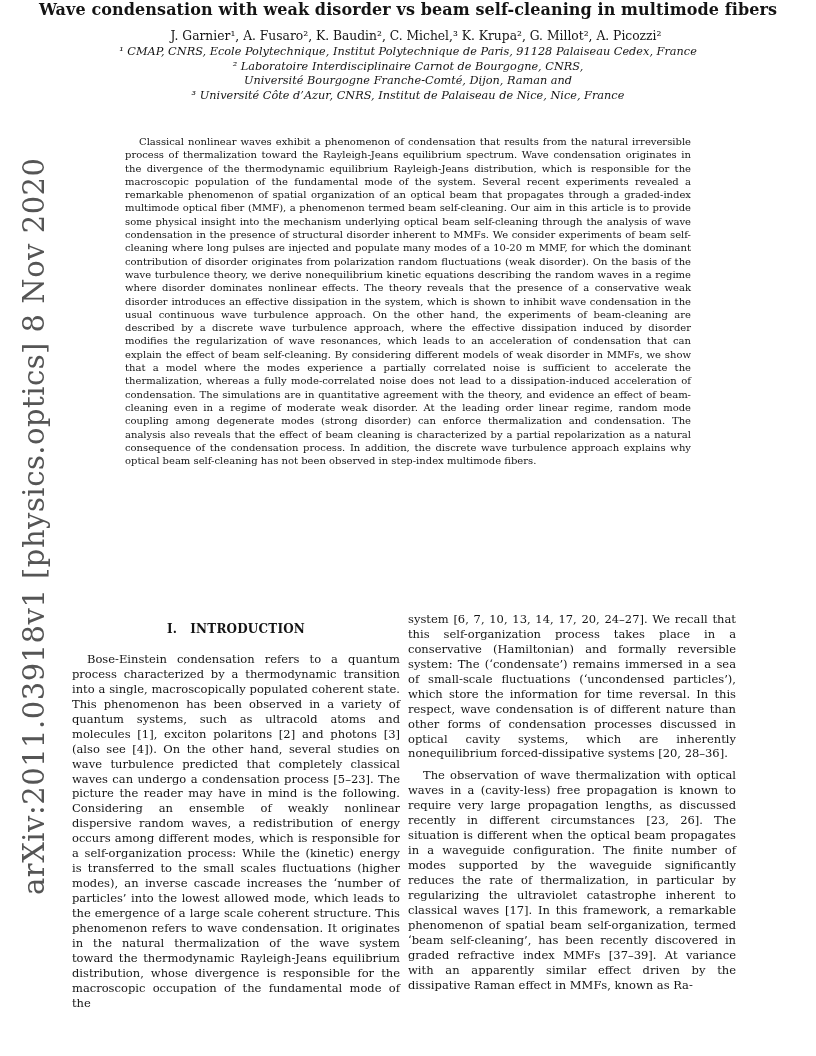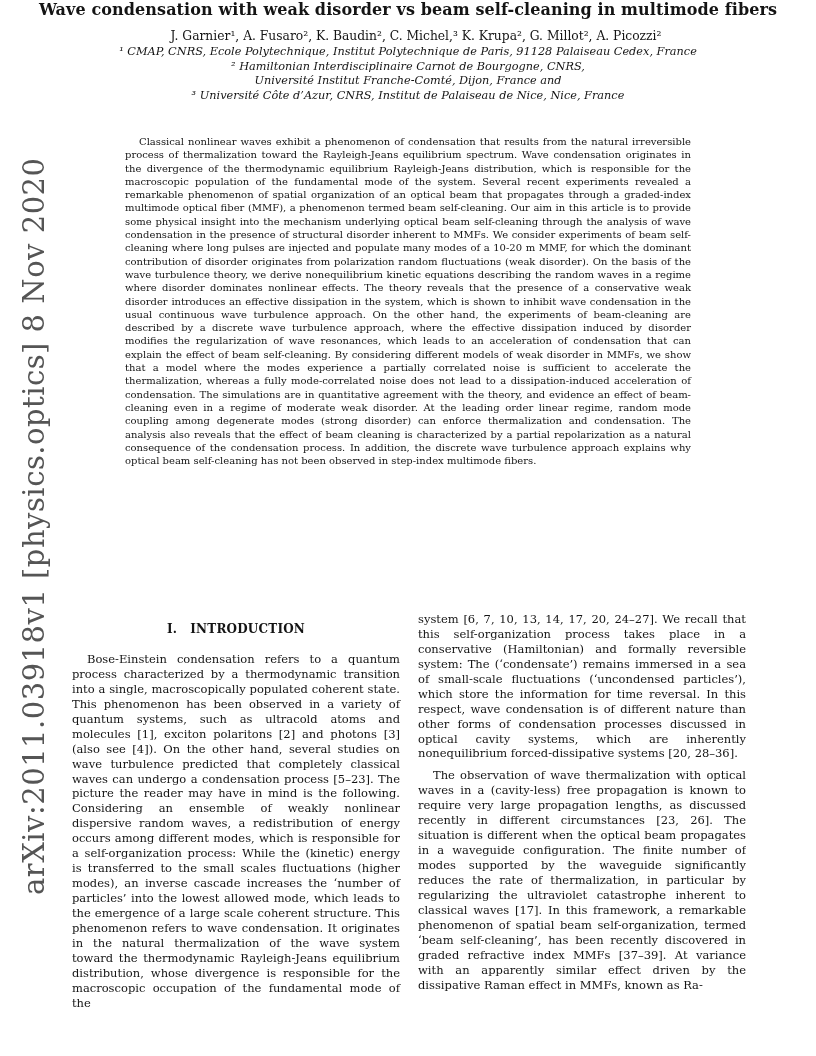--- a/index.html
+++ b/index.html
@@ -58,21 +58,21 @@
     text-align: justify;
     text-indent: 14px;
   }
   .columns {
     position: absolute;
     left: 72px;
     top: 612px;
     width: 674px;
     height: 404px;
     display: flex;
-    gap: 18px;
+    gap: 8px;
     overflow: hidden;
   }
   .col { width: 328px; }
   .section-heading {
     text-align: center;
     font-weight: bold;
     font-size: 12px;
     margin: 10px 0 16px 0;
     white-space: pre-wrap;
     letter-spacing: 0.2px;
@@ -94,22 +94,22 @@
   <div class="arxiv-stamp">arXiv:2011.03918v1  [physics.optics]  8 Nov 2020</div>
 
   <div class="content">
 
     <h1 class="title">Wave condensation with weak disorder vs beam self-cleaning in multimode fibers</h1>
 
     <div class="authors">J. Garnier¹, A. Fusaro², K. Baudin², C. Michel,³ K. Krupa², G. Millot², A. Picozzi²</div>
 
     <div class="affiliations">
       <div class="affil">¹ CMAP, CNRS, Ecole Polytechnique, Institut Polytechnique de Paris, 91128 Palaiseau Cedex, France</div>
-      <div class="affil">² Hamiltonian Interdisciplinaire Carnot de Bourgogne, CNRS,</div>
-      <div class="affil">Université Institut Franche-Comté, Dijon, France and</div>
+      <div class="affil">² Laboratoire Interdisciplinaire Carnot de Bourgogne, CNRS,</div>
+      <div class="affil">Université Bourgogne Franche-Comté, Dijon, Raman and</div>
       <div class="affil">³ Université Côte d’Azur, CNRS, Institut de Palaiseau de Nice, Nice, France</div>
     </div>
 
     <div class="abstract">Classical nonlinear waves exhibit a phenomenon of condensation that results from the natural irreversible process of thermalization toward the Rayleigh-Jeans equilibrium spectrum. Wave condensation originates in the divergence of the thermodynamic equilibrium Rayleigh-Jeans distribution, which is responsible for the macroscopic population of the fundamental mode of the system. Several recent experiments revealed a remarkable phenomenon of spatial organization of an optical beam that propagates through a graded-index multimode optical fiber (MMF), a phenomenon termed beam self-cleaning. Our aim in this article is to provide some physical insight into the mechanism underlying optical beam self-cleaning through the analysis of wave condensation in the presence of structural disorder inherent to MMFs. We consider experiments of beam self-cleaning where long pulses are injected and populate many modes of a 10-20 m MMF, for which the dominant contribution of disorder originates from polarization random fluctuations (weak disorder). On the basis of the wave turbulence theory, we derive nonequilibrium kinetic equations describing the random waves in a regime where disorder dominates nonlinear effects. The theory reveals that the presence of a conservative weak disorder introduces an effective dissipation in the system, which is shown to inhibit wave condensation in the usual continuous wave turbulence approach. On the other hand, the experiments of beam-cleaning are described by a discrete wave turbulence approach, where the effective dissipation induced by disorder modifies the regularization of wave resonances, which leads to an acceleration of condensation that can explain the effect of beam self-cleaning. By considering different models of weak disorder in MMFs, we show that a model where the modes experience a partially correlated noise is sufficient to accelerate the thermalization, whereas a fully mode-correlated noise does not lead to a dissipation-induced acceleration of condensation. The simulations are in quantitative agreement with the theory, and evidence an effect of beam-cleaning even in a regime of moderate weak disorder. At the leading order linear regime, random mode coupling among degenerate modes (strong disorder) can enforce thermalization and condensation. The analysis also reveals that the effect of beam cleaning is characterized by a partial repolarization as a natural consequence of the condensation process. In addition, the discrete wave turbulence approach explains why optical beam self-cleaning has not been observed in step-index multimode fibers.</div>
 
     <div class="columns">
 
       <div class="col col-left">
         <div class="section-heading">I.   INTRODUCTION</div>
         <p class="para indent">Bose-Einstein condensation refers to a quantum process characterized by a thermodynamic transition into a single, macroscopically populated coherent state. This phenomenon has been observed in a variety of quantum systems, such as ultracold atoms and molecules [1], exciton polaritons [2] and photons [3] (also see [4]). On the other hand, several studies on wave turbulence predicted that completely classical waves can undergo a condensation process [5–23]. The picture the reader may have in mind is the following. Considering an ensemble of weakly nonlinear dispersive random waves, a redistribution of energy occurs among different modes, which is responsible for a self-organization process: While the (kinetic) energy is transferred to the small scales fluctuations (higher modes), an inverse cascade increases the ‘number of particles’ into the lowest allowed mode, which leads to the emergence of a large scale coherent structure. This phenomenon refers to wave condensation. It originates in the natural thermalization of the wave system toward the thermodynamic Rayleigh-Jeans equilibrium distribution, whose divergence is responsible for the macroscopic occupation of the fundamental mode of the</p>

